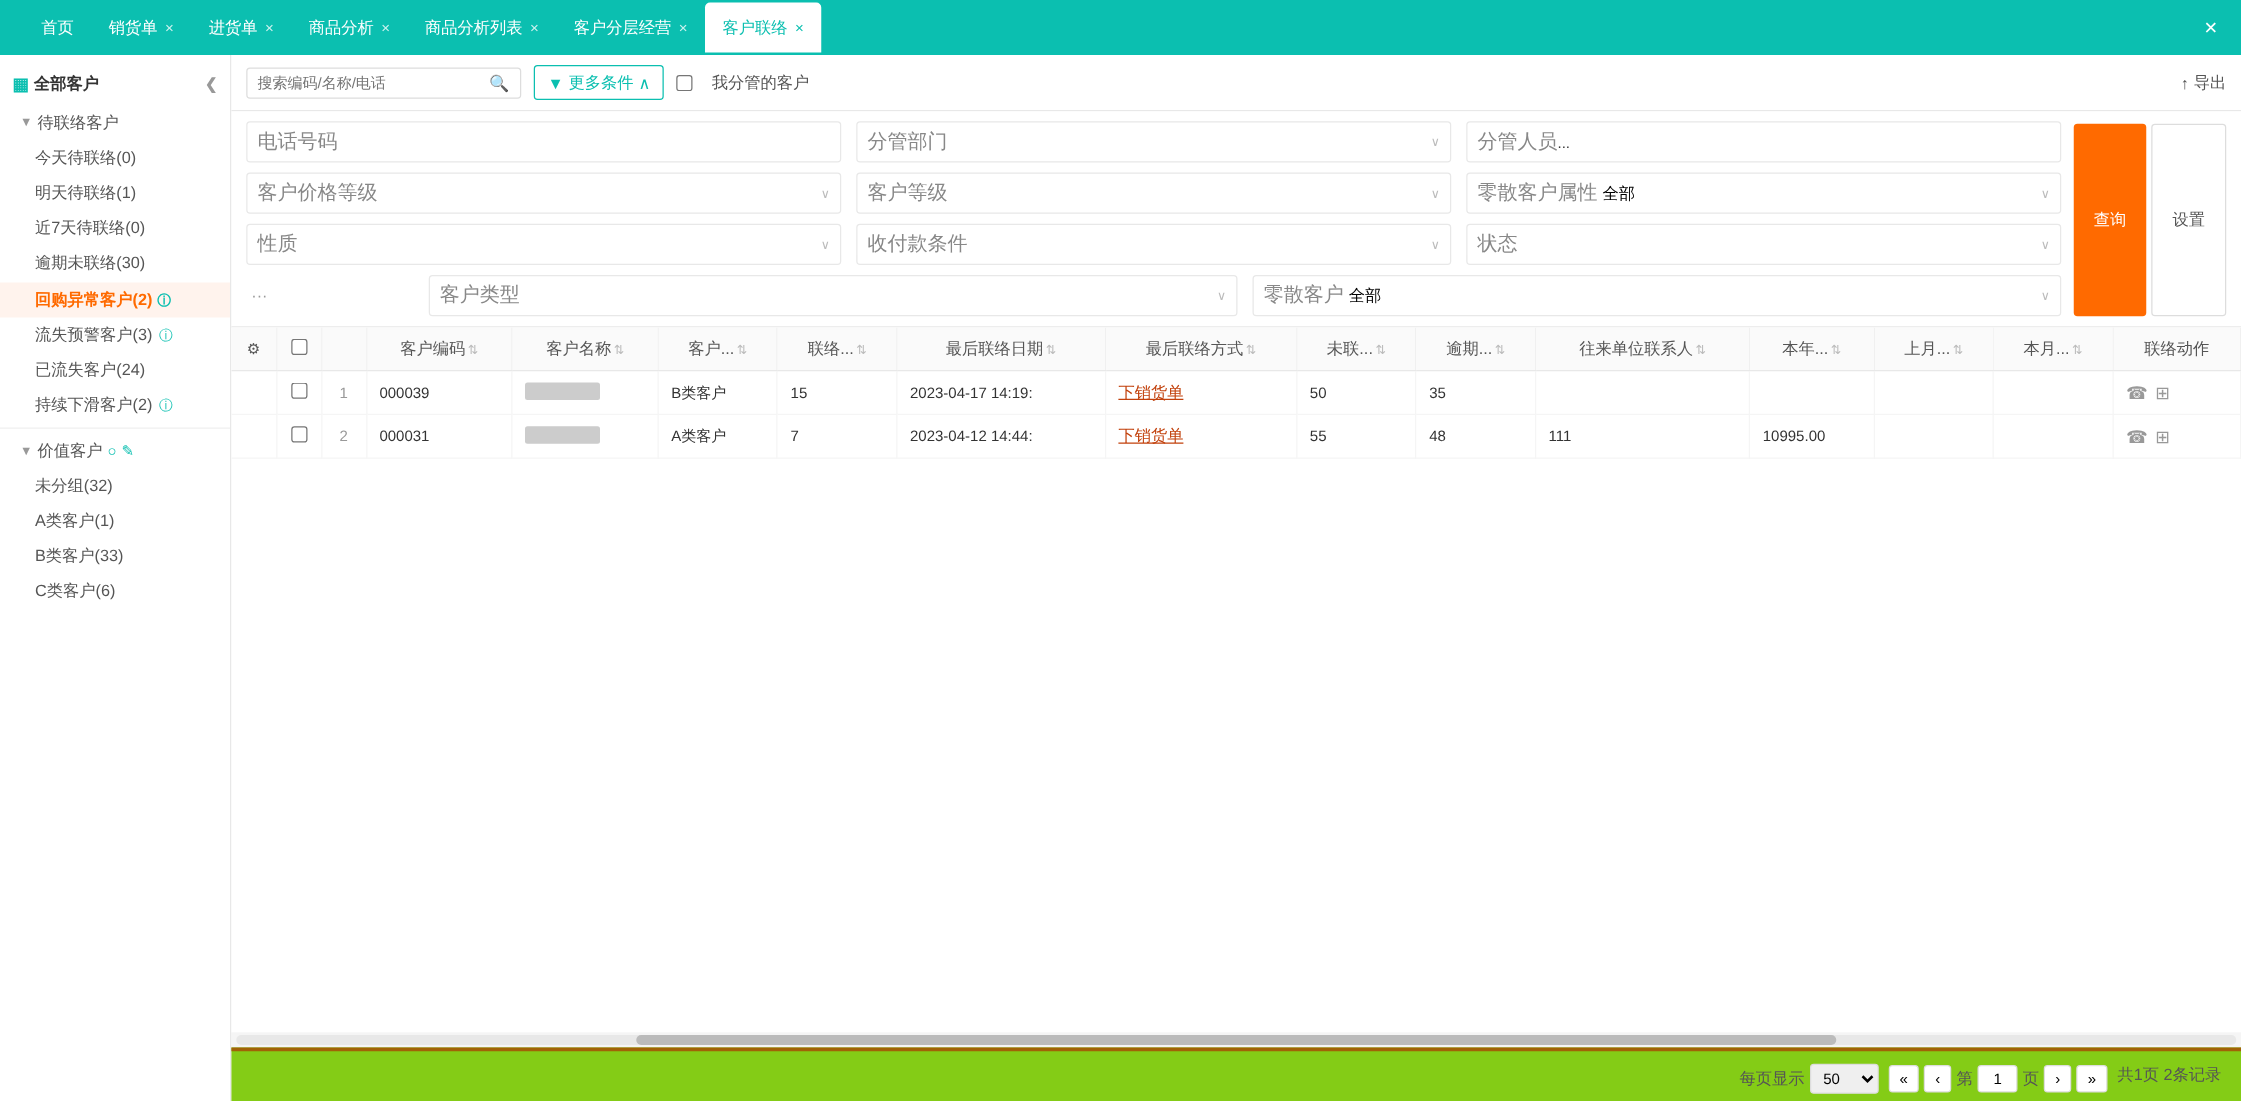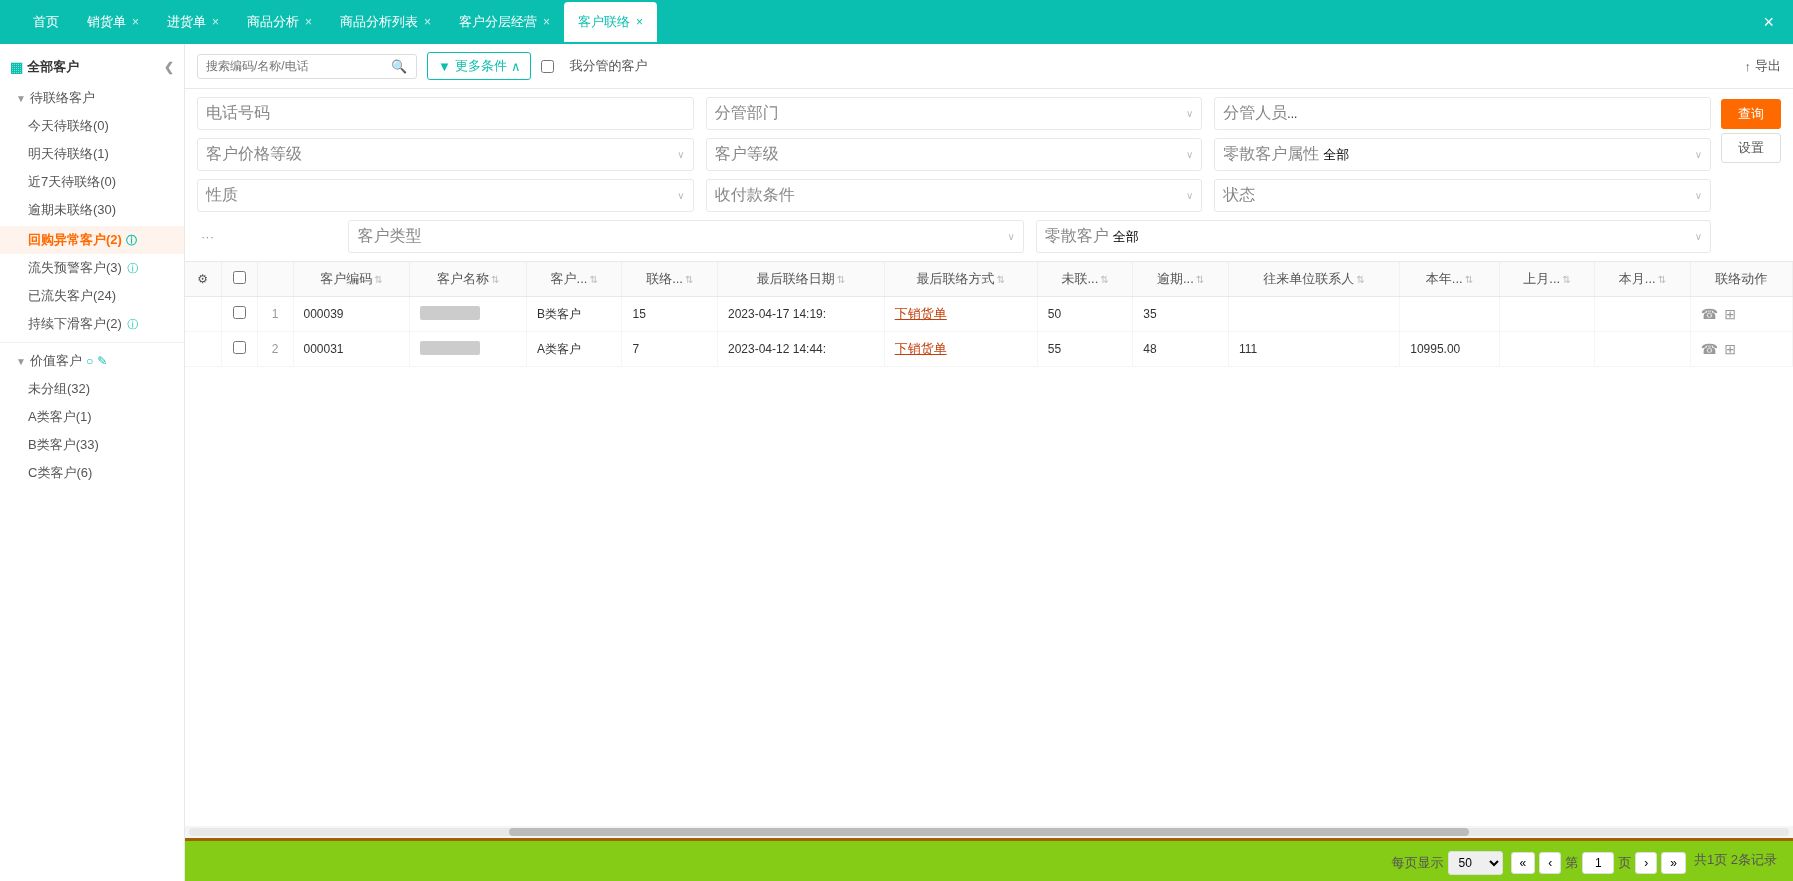--- a/index.html
+++ b/index.html
@@ -84,21 +84,21 @@
     }
     .adv-filter-row { display: flex; align-items: center; gap: 12px; margin-bottom: 8px; }
     .adv-filter-row:last-child { margin-bottom: 0; }
     .filter-field {
       display: flex; align-items: center; flex: 1; border: 1px solid #e8e8e8; border-radius: 3px;
       padding: 5px 8px; background: #fff; cursor: pointer; position: relative;
     }
     .filter-field label { color: #888; font-size: 16px; min-width: 60px; }
     .filter-field .value { flex: 1; font-size: 12px; color: #333; }
     .filter-field .dropdown-arrow { color: #bbb; font-size: 10px; }
-    .filter-actions { display: flex; flex-direction: column; gap: 4px; }
+    .filter-actions { display: flex; flex-direction: row; gap: 4px; }
     .btn-query {
       background: #ff6a00; color: #fff; border: none; border-radius: 3px; padding: 6px 16px;
       cursor: pointer; font-size: 13px;
     }
     .btn-settings {
       background: #fff; color: #555; border: 1px solid #ddd; border-radius: 3px; padding: 5px 16px;
       cursor: pointer; font-size: 13px;
     }
     .filter-dots { color: #999; cursor: pointer; padding: 0 4px; }
 

